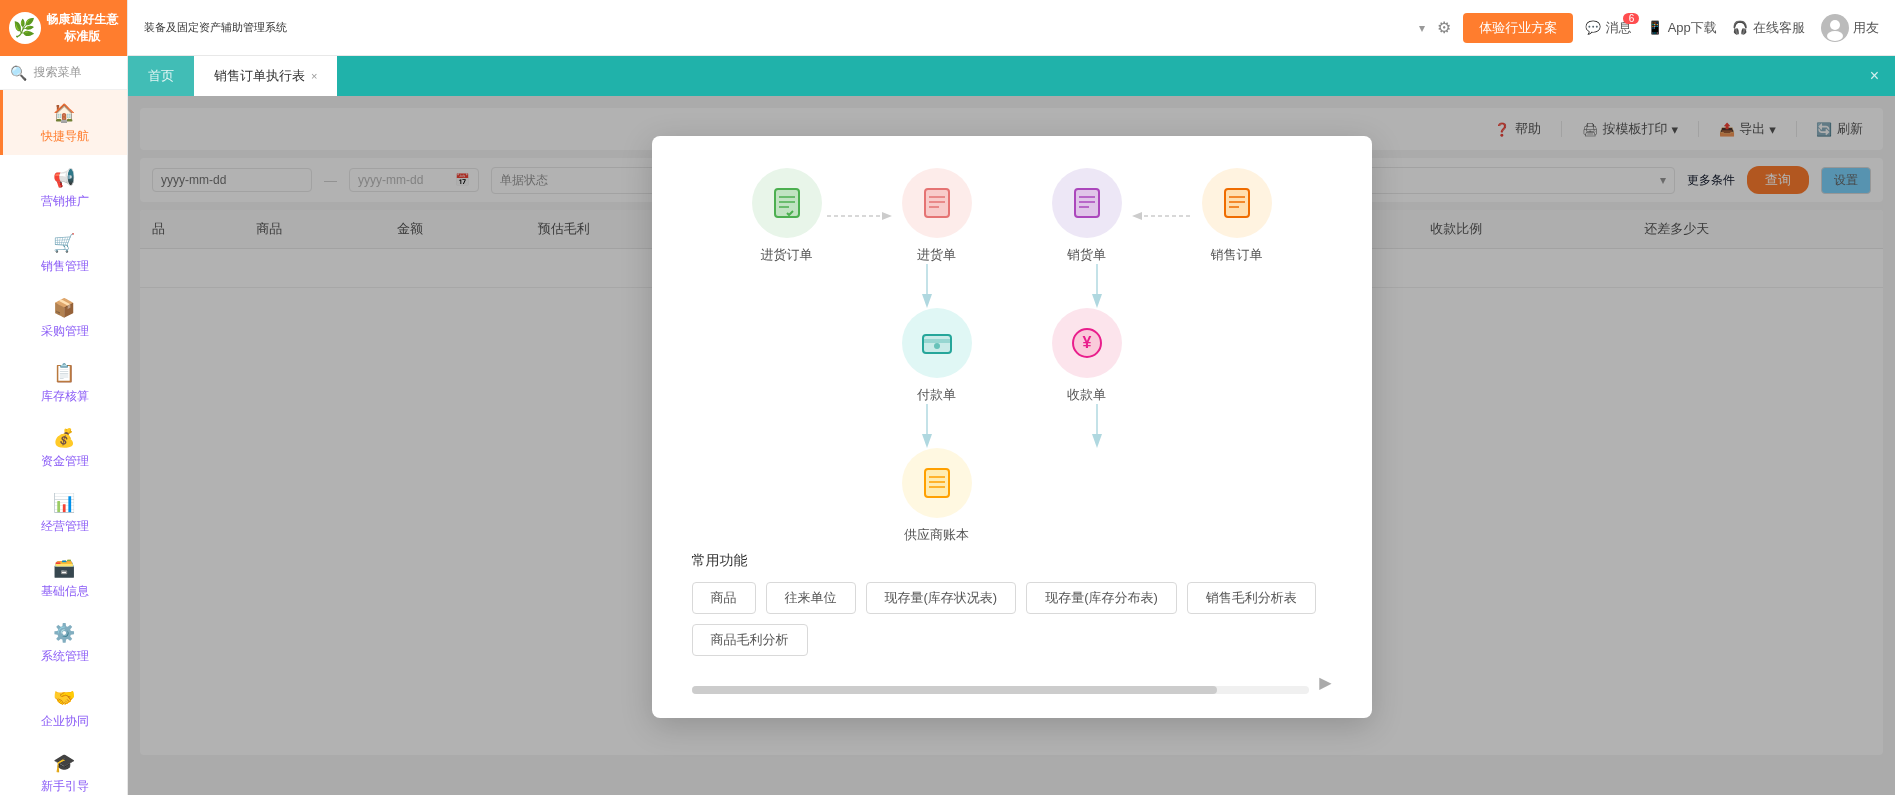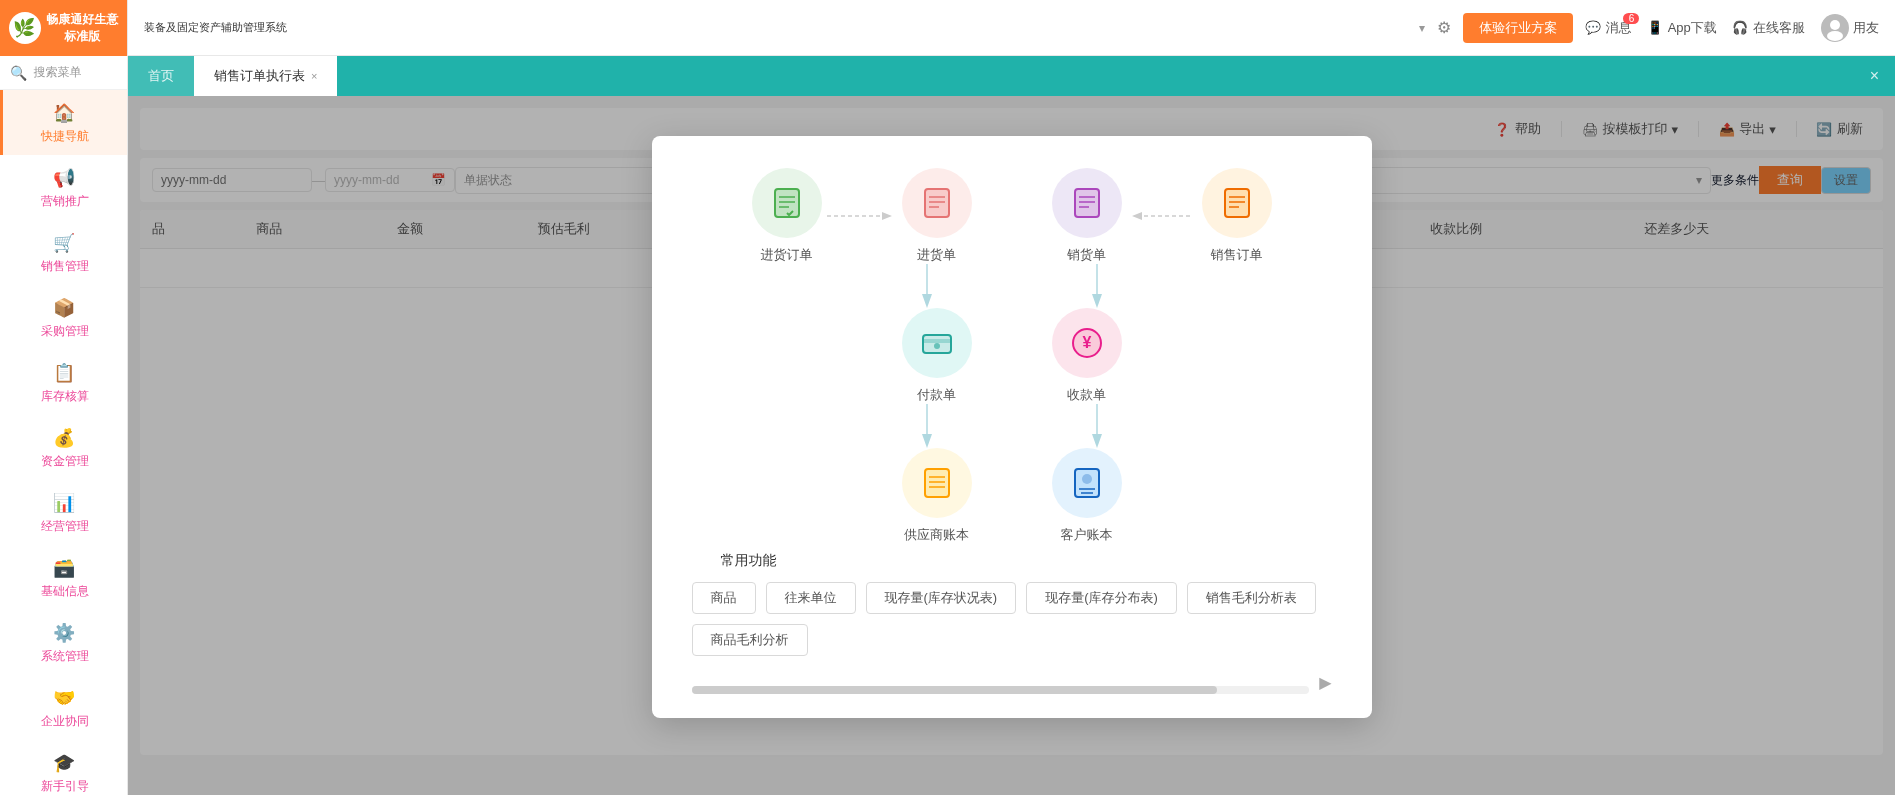--- a/index.html
+++ b/index.html
@@ -12,21 +12,21 @@
     .sidebar { width: 128px; background: #fff; border-right: 1px solid #e8e8e8; display: flex; flex-direction: column; flex-shrink: 0; }
     .sidebar-logo { background: #ff7d2e; height: 56px; display: flex; align-items: center; justify-content: center; padding: 8px; }
     .sidebar-logo-text { color: #fff; font-size: 12px; font-weight: bold; text-align: center; line-height: 1.4; }
     .sidebar-search { padding: 8px 10px; border-bottom: 1px solid #f0f0f0; display: flex; align-items: center; gap: 6px; cursor: pointer; }
     .sidebar-search-icon { color: #999; font-size: 14px; }
     .sidebar-search-text { color: #999; font-size: 12px; }
     .sidebar-nav { flex: 1; overflow-y: auto; }
     .sidebar-item { display: flex; flex-direction: column; align-items: center; padding: 12px 8px 10px; cursor: pointer; border-left: 3px solid transparent; gap: 4px; }
     .sidebar-item.active { background: #fff3eb; border-left-color: #ff7d2e; }
     .sidebar-item-icon { font-size: 18px; }
-    .sidebar-item-label { font-size: 12px; color: #ec4899; }
+    .sidebar-item-label { font-size: 12px; color: #8b5cf6; }
     .sidebar-item.active .sidebar-item-label { color: #ff7d2e; }
 
     
     .main-area { flex: 1; display: flex; flex-direction: column; overflow: hidden; }
     .topbar { height: 56px; background: #fff; border-bottom: 1px solid #e8e8e8; display: flex; align-items: center; padding: 0 16px; gap: 12px; }
     .topbar-title { font-size: 11px; color: #333; font-weight: 500; flex: 1; }
     .topbar-dropdown { color: #999; font-size: 12px; }
     .topbar-gear { color: #888; font-size: 16px; cursor: pointer; }
     .topbar-trial-btn { background: #ff7d2e; color: #fff; border: none; padding: 6px 16px; border-radius: 4px; font-size: 13px; cursor: pointer; }
     .topbar-actions { margin-left: auto; display: flex; align-items: center; gap: 16px; }
@@ -45,26 +45,26 @@
 
     
     .content-area { flex: 1; background: #f5f5f5; padding: 12px; overflow: hidden; position: relative; }
 
     
     .toolbar-row { background: #fff; border-radius: 4px; padding: 8px 12px; margin-bottom: 8px; display: flex; align-items: center; gap: 12px; }
     .toolbar-btn { display: flex; align-items: center; gap: 4px; color: #555; font-size: 13px; cursor: pointer; padding: 4px 8px; border-radius: 3px; }
     .toolbar-sep { width: 1px; height: 16px; background: #e8e8e8; }
 
     
-    .filter-row { background: #fff; border-radius: 4px; padding: 8px 12px; margin-bottom: 8px; display: flex; align-items: center; }
+    .filter-row { background: #fff; border-radius: 4px; padding: 8px 12px; margin-bottom: 8px; display: flex; align-items: center; gap: 12px; }
     .filter-input { border: 1px solid #e8e8e8; border-radius: 4px; padding: 4px 8px; font-size: 12px; color: #999; outline: none; width: 160px; }
     .filter-date { border: 1px solid #e8e8e8; border-radius: 4px; padding: 4px 8px; font-size: 12px; color: #bbb; width: 130px; display: flex; align-items: center; gap: 4px; }
     .filter-select { border: 1px solid #e8e8e8; border-radius: 4px; padding: 4px 8px; font-size: 12px; color: #999; flex: 1; min-width: 120px; display: flex; align-items: center; justify-content: space-between; }
     .more-conditions { color: #0f172a; font-size: 12px; cursor: pointer; }
-    .query-btn { background: #ff7d2e; color: #fff; border: none; padding: 5px 18px; border-radius: 0; font-size: 13px; cursor: pointer; }
+    .query-btn { background: #ff7d2e; color: #fff; border: none; padding: 5px 18px; border-radius: 12px; font-size: 13px; cursor: pointer; }
     .set-btn { background: #7dd3fc; color: #666; border: 1px solid #d9d9d9; padding: 4px 12px; border-radius: 4px; font-size: 12px; cursor: pointer; }
 
     
     .table-wrapper { background: #fff; border-radius: 4px; overflow: auto; }
     .data-table { width: 100%; border-collapse: collapse; }
     .data-table th { background: #fafafa; border-bottom: 1px solid #e8e8e8; padding: 10px 12px; text-align: left; font-size: 13px; color: #555; font-weight: 500; white-space: nowrap; }
     .data-table td { border-bottom: 1px solid #f0f0f0; padding: 10px 12px; font-size: 13px; color: #333; }
     .no-data { text-align: center; padding: 60px; color: #999; font-size: 13px; }
 
     
@@ -82,21 +82,21 @@
     .circle-red { background: #fdecea; }
     .circle-purple { background: #ede7f6; }
     .circle-orange { background: #fff3e0; }
     .circle-teal { background: #e0f7f5; }
     .circle-pink { background: #fce4ec; }
     .circle-orange2 { background: #fff8e1; }
     .circle-blue { background: #e3f2fd; }
 
     
     .common-func { margin-top: 8px; }
-    .common-func-title { font-size: 14px; color: #333; font-weight: 500; margin-bottom: 12px; margin-left: 29px; }
+    .common-func-title { font-size: 14px; color: #333; font-weight: 500; margin-bottom: 12px; }
     .func-buttons { display: flex; flex-wrap: wrap; gap: 10px; }
     .func-btn { border: 1px solid #d9d9d9; background: #fff; color: #555; padding: 6px 18px; border-radius: 4px; font-size: 13px; cursor: pointer; }
 
     
     .modal-scrollbar { margin-top: 16px; background: #f0f0f0; height: 8px; border-radius: 4px; position: relative; }
     .modal-scrollbar-thumb { width: 85%; height: 8px; background: #ccc; border-radius: 4px; position: absolute; left: 0; }
 
     
     .flow-main { display: flex; align-items: flex-start; justify-content: center; gap: 80px; padding: 0 20px; }
     .flow-section { display: flex; flex-direction: column; align-items: center; }
@@ -423,34 +423,20 @@
               </div>
             </div>
 
             <div style="align-self:flex-start;margin-left:35px;display:flex;flex-direction:column;align-items:center;height:44px;">
               <svg width="20" height="44">
                   <line x1="10" y1="0" x2="10" y2="30" stroke="#b0d8e0" stroke-width="1.5"></line>
                   <polygon points="5,30 15,30 10,44" fill="#b0d8e0"></polygon>
                 </svg>
             </div>
 
-            <div style="align-self:flex-start;">
-              <div class="flow-node">
-                <div class="flow-circle circle-blue">
-                  <svg width="36" height="36" viewBox="0 0 36 36">
-                      <rect x="6" y="4" width="24" height="28" rx="3" fill="#90caf9" opacity="0.4"></rect>
-                      <rect x="6" y="4" width="24" height="28" rx="3" fill="none" stroke="#1565c0" stroke-width="2"></rect>
-                      <circle cx="18" cy="14" r="5" fill="#1565c0" opacity="0.3"></circle>
-                      <line x1="10" y1="24" x2="26" y2="24" stroke="#1565c0" stroke-width="1.5"></line>
-                      <line x1="12" y1="28" x2="24" y2="28" stroke="#1565c0" stroke-width="1.5"></line>
-                    </svg>
-                </div>
-                <span class="flow-label">客户账本</span>
-              </div>
-            </div>
           </div>
         </div>
 
         <div class="common-func">
           <div class="common-func-title">常用功能</div>
           <div class="func-buttons">
             <button class="func-btn">商品</button>
             <button class="func-btn">往来单位</button>
             <button class="func-btn">现存量(库存状况表)</button>
             <button class="func-btn">现存量(库存分布表)</button>

